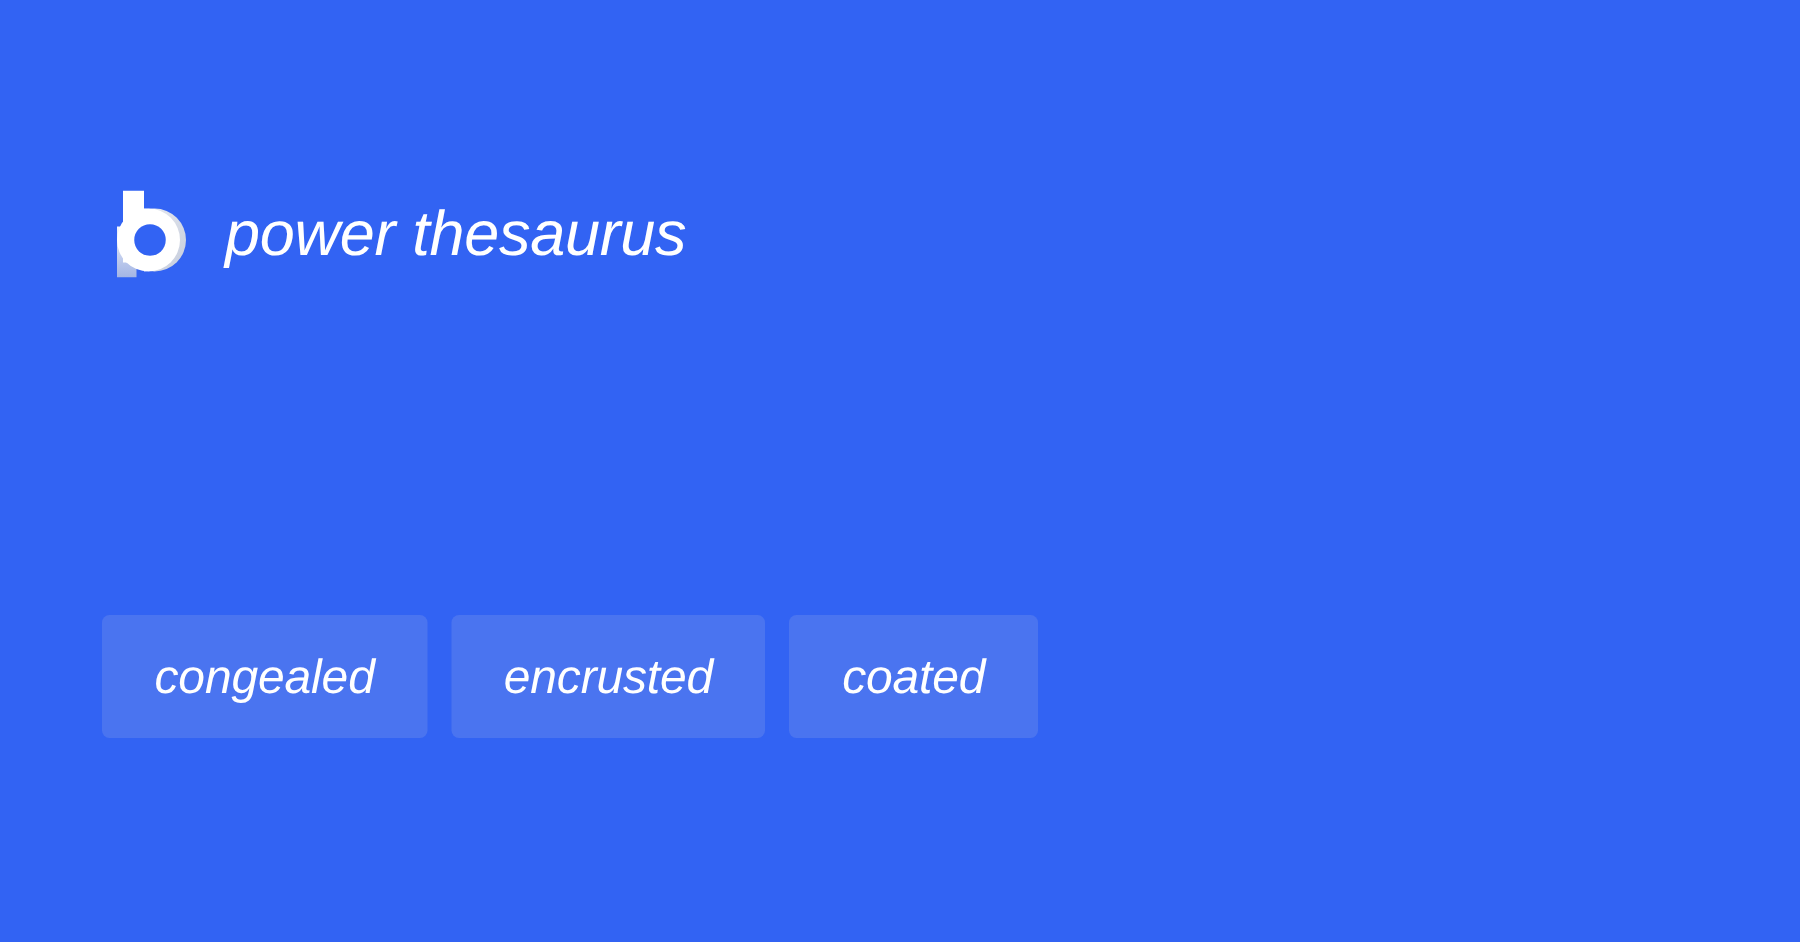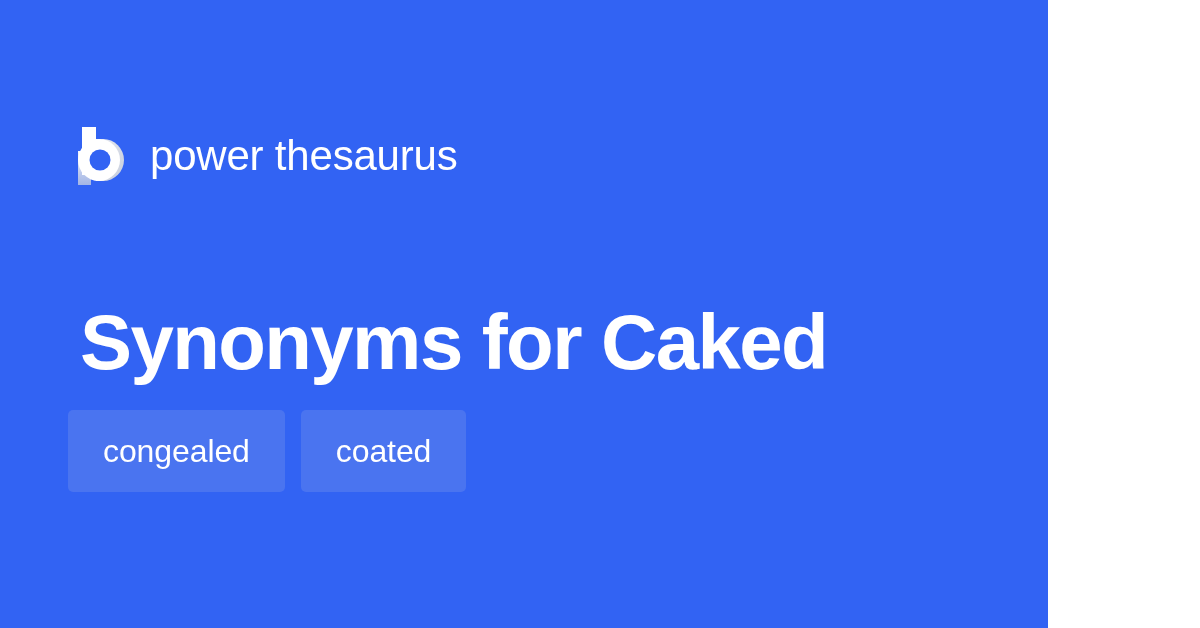--- a/index.html
+++ b/index.html
@@ -10,24 +10,25 @@
   body {
     width: 1200px;
     height: 628px;
     overflow: hidden;
     font-family: "Liberation Sans", sans-serif;
     -webkit-font-smoothing: antialiased;
   }
 
   .page {
     position: relative;
-    width: 1048px;
+    width: 1200px;
     height: 628px;
     background: #3263f3;
     box-sizing: border-box;
+    font-style: italic;
   }
 
   
   .brand {
     position: absolute;
     left: 78px;
     top: 126px;
     display: flex;
     align-items: center;
     height: 60px;
@@ -121,20 +122,20 @@
 
         <path d="M18 12 A21 21 0 0 1 18 54 Z" fill="#ffffff"></path>
         <circle cx="21" cy="33" r="21" fill="#ffffff"></circle>
 
         <circle cx="22" cy="33" r="10.5" fill="#3263f3"></circle>
       </svg>
     </span>
     <span class="brand-name">Power thesaurus</span>
   </div>
 
-  <h1 class="headline">Synonyms for Caked</h1>
 
   <div class="chips">
     <span class="chip">congealed</span>
+    <span class="chip">encrusted</span>
     <span class="chip">coated</span>
   </div>
 
 </div>
 
 </body></html>

